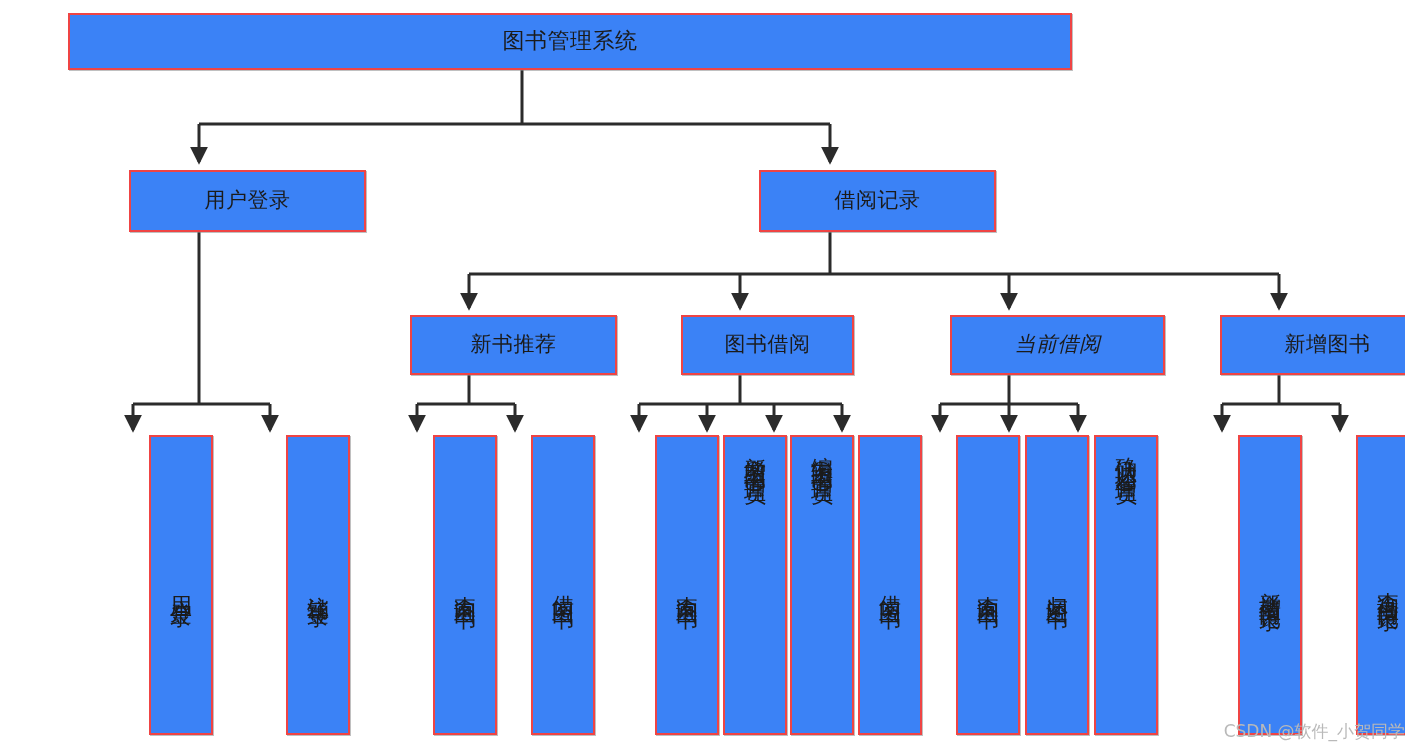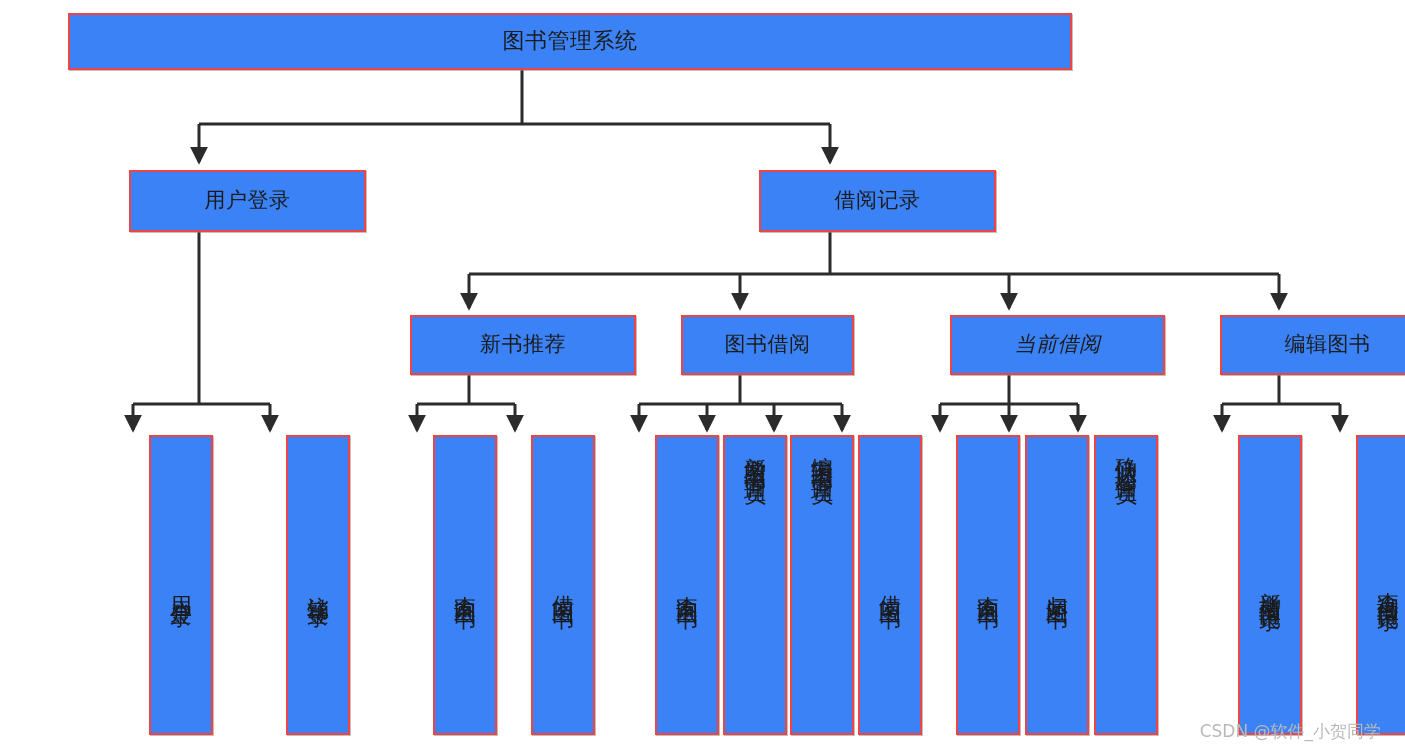--- a/index.html
+++ b/index.html
@@ -60,21 +60,21 @@
     text-orientation: upright;
     font-size: 22px;
     letter-spacing: 4px;
     line-height: 1.0;
   }
   .node-vertical.v-center {
     align-items: center;
   }
   #watermark {
     position: absolute;
-    right: 24px;
+    right: 0;
     bottom: 4px;
     font-size: 17px;
     color: #b9b9b9;
     font-family: "DejaVu Sans", "Liberation Sans", sans-serif;
     white-space: nowrap;
     user-select: none;
   }
 </style>
 </head>
 <body>
@@ -135,31 +135,31 @@
     <span class="label">图书管理系统</span>
   </div>
 
   <div class="node node-horizontal" style="left:81px; top:170px; width:237px; height:62px;">
     <span class="label">用户登录</span>
   </div>
   <div class="node node-horizontal" style="left:711px; top:170px; width:237px; height:62px;">
     <span class="label">借阅记录</span>
   </div>
 
-  <div class="node node-horizontal" style="left:362px; top:315px; width:226px; height:60px;">
+  <div class="node node-horizontal" style="left:362px; top:315px; width:207px; height:60px;">
     <span class="label">新书推荐</span>
   </div>
   <div class="node node-horizontal" style="left:633px; top:315px; width:173px; height:60px;">
     <span class="label">图书借阅</span>
   </div>
   <div class="node node-horizontal" style="left:902px; top:315px; width:215px; height:60px;font-style:italic;">
     <span class="label">当前借阅</span>
   </div>
   <div class="node node-horizontal" style="left:1172px; top:315px; width:215px; height:60px;">
-    <span class="label">编辑图书</span>
+    <span class="label">新增图书</span>
   </div>
 
   <div class="node node-vertical v-center" style="left:101px; top:435px; width:64px; height:300px;">
     <span class="label">用户登录</span>
   </div>
   <div class="node node-vertical v-center" style="left:238px; top:435px; width:64px; height:300px;">
     <span class="label">注销登录</span>
   </div>
 
   <div class="node node-vertical v-center" style="left:385px; top:435px; width:64px; height:300px;">

